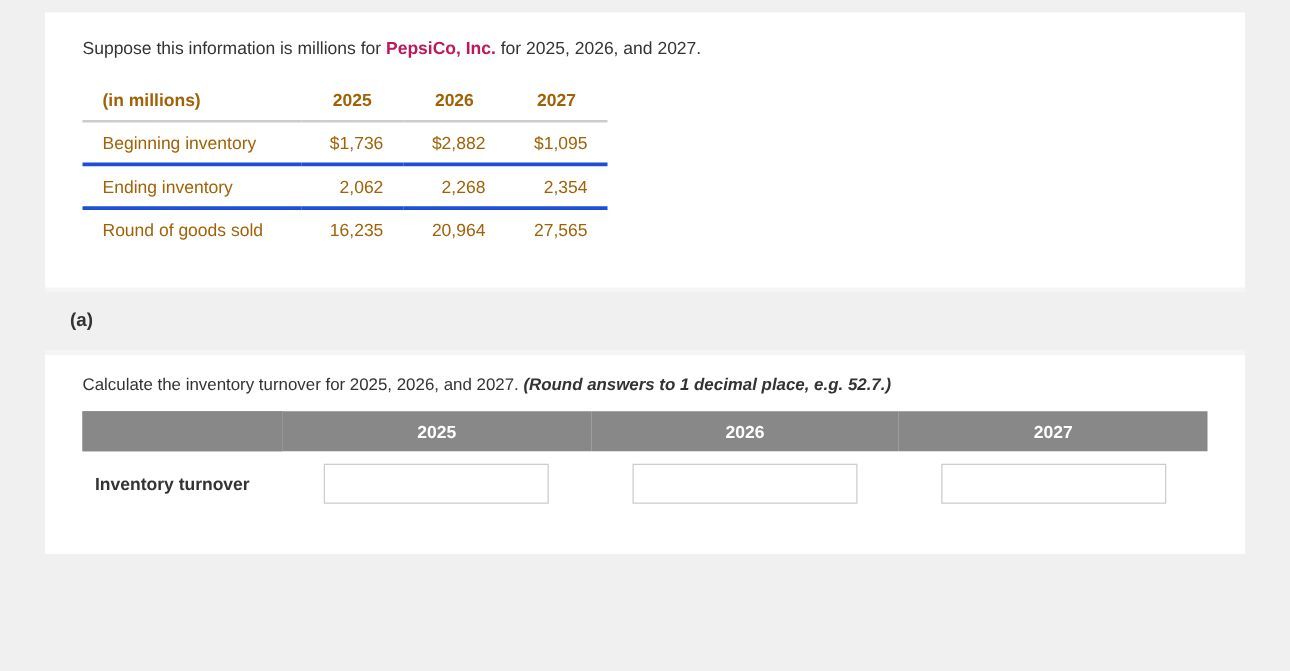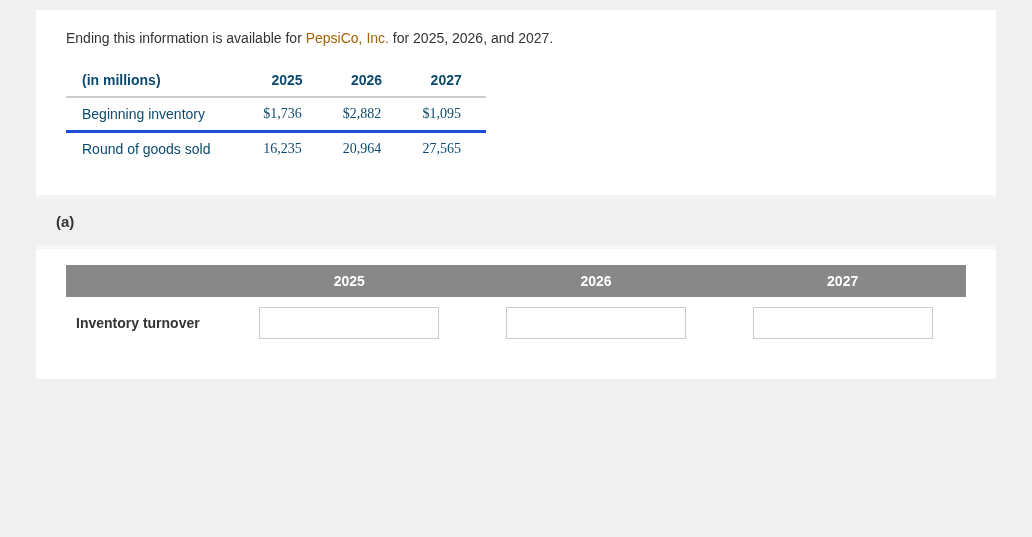--- a/index.html
+++ b/index.html
@@ -20,45 +20,44 @@
       background: #fff;
       padding: 20px 30px 30px 30px;
       margin-bottom: 4px;
     }
     .intro-text {
       font-size: 14px;
       color: #333;
       margin-bottom: 18px;
     }
     .brand-name {
-      color: #a16207;
-      font-weight: normal;
+      color: #be185d;
+      font-weight: bold;
     }
     .data-table {
       border-collapse: collapse;
       width: auto;
       min-width: 420px;
     }
     .data-table th, .data-table td {
       padding: 8px 16px;
       text-align: left;
       font-size: 14px;
-      color: #0c4a6e;
+      color: #a16207;
     }
     .data-table th {
       font-weight: bold;
       border-bottom: 2px solid #ccc;
       text-align: center;
     }
     .data-table th:first-child {
       text-align: left;
     }
     .data-table td:not(:first-child) {
-      text-align: left;
-      font-family: Liberation Serif, serif;
+      text-align: right;
     }
     .data-table tr {
       border-bottom: 3px solid #1d4ed8;
     }
     .data-table thead tr {
       border-bottom: 2px solid #ccc;
     }
     .data-table tbody tr:last-child {
       border-bottom: none;
     }
@@ -125,54 +124,63 @@
       text-align: center;
     }
   </style>
 </head>
 <body>
 
 <div class="page-wrapper">
 
   <div class="top-section">
     <p class="intro-text">
-      <span>Ending this information is available for </span><span class="brand-name">PepsiCo, Inc.</span><span> for 2025, 2026, and 2027.</span>
+      <span>Suppose this information is millions for </span><span class="brand-name">PepsiCo, Inc.</span><span> for 2025, 2026, and 2027.</span>
     </p>
 
     <table class="data-table">
       <thead>
         <tr>
           <th class="col-label">(in millions)</th>
           <th>2025</th>
           <th>2026</th>
           <th>2027</th>
         </tr>
       </thead>
       <tbody id="table-body">
       <tr>
       <td>Beginning inventory</td>
       <td>$1,736</td>
       <td>$2,882</td>
       <td>$1,095</td>
     </tr>
           <tr>
+      <td>Ending inventory</td>
+      <td>2,062</td>
+      <td>2,268</td>
+      <td>2,354</td>
+    </tr>
+          <tr>
       <td>Round of goods sold</td>
       <td>16,235</td>
       <td>20,964</td>
       <td>27,565</td>
     </tr>
         </tbody>
     </table>
   </div>
 
   <div class="section-a">
     <span class="section-a-label">(a)</span>
   </div>
 
   <div class="bottom-section">
+    <p class="calc-instruction">
+      <span>Calculate the inventory turnover for 2025, 2026, and 2027. </span><span class="italic-bold">(Round answers to 1 decimal place, e.g. 52.7.)</span>
+    </p>
 
     <table class="answer-table">
       <thead>
         <tr>
           <th style="background:#888; width:160px;"></th>
           <th>2025</th>
           <th>2026</th>
           <th>2027</th>
         </tr>
       </thead>

